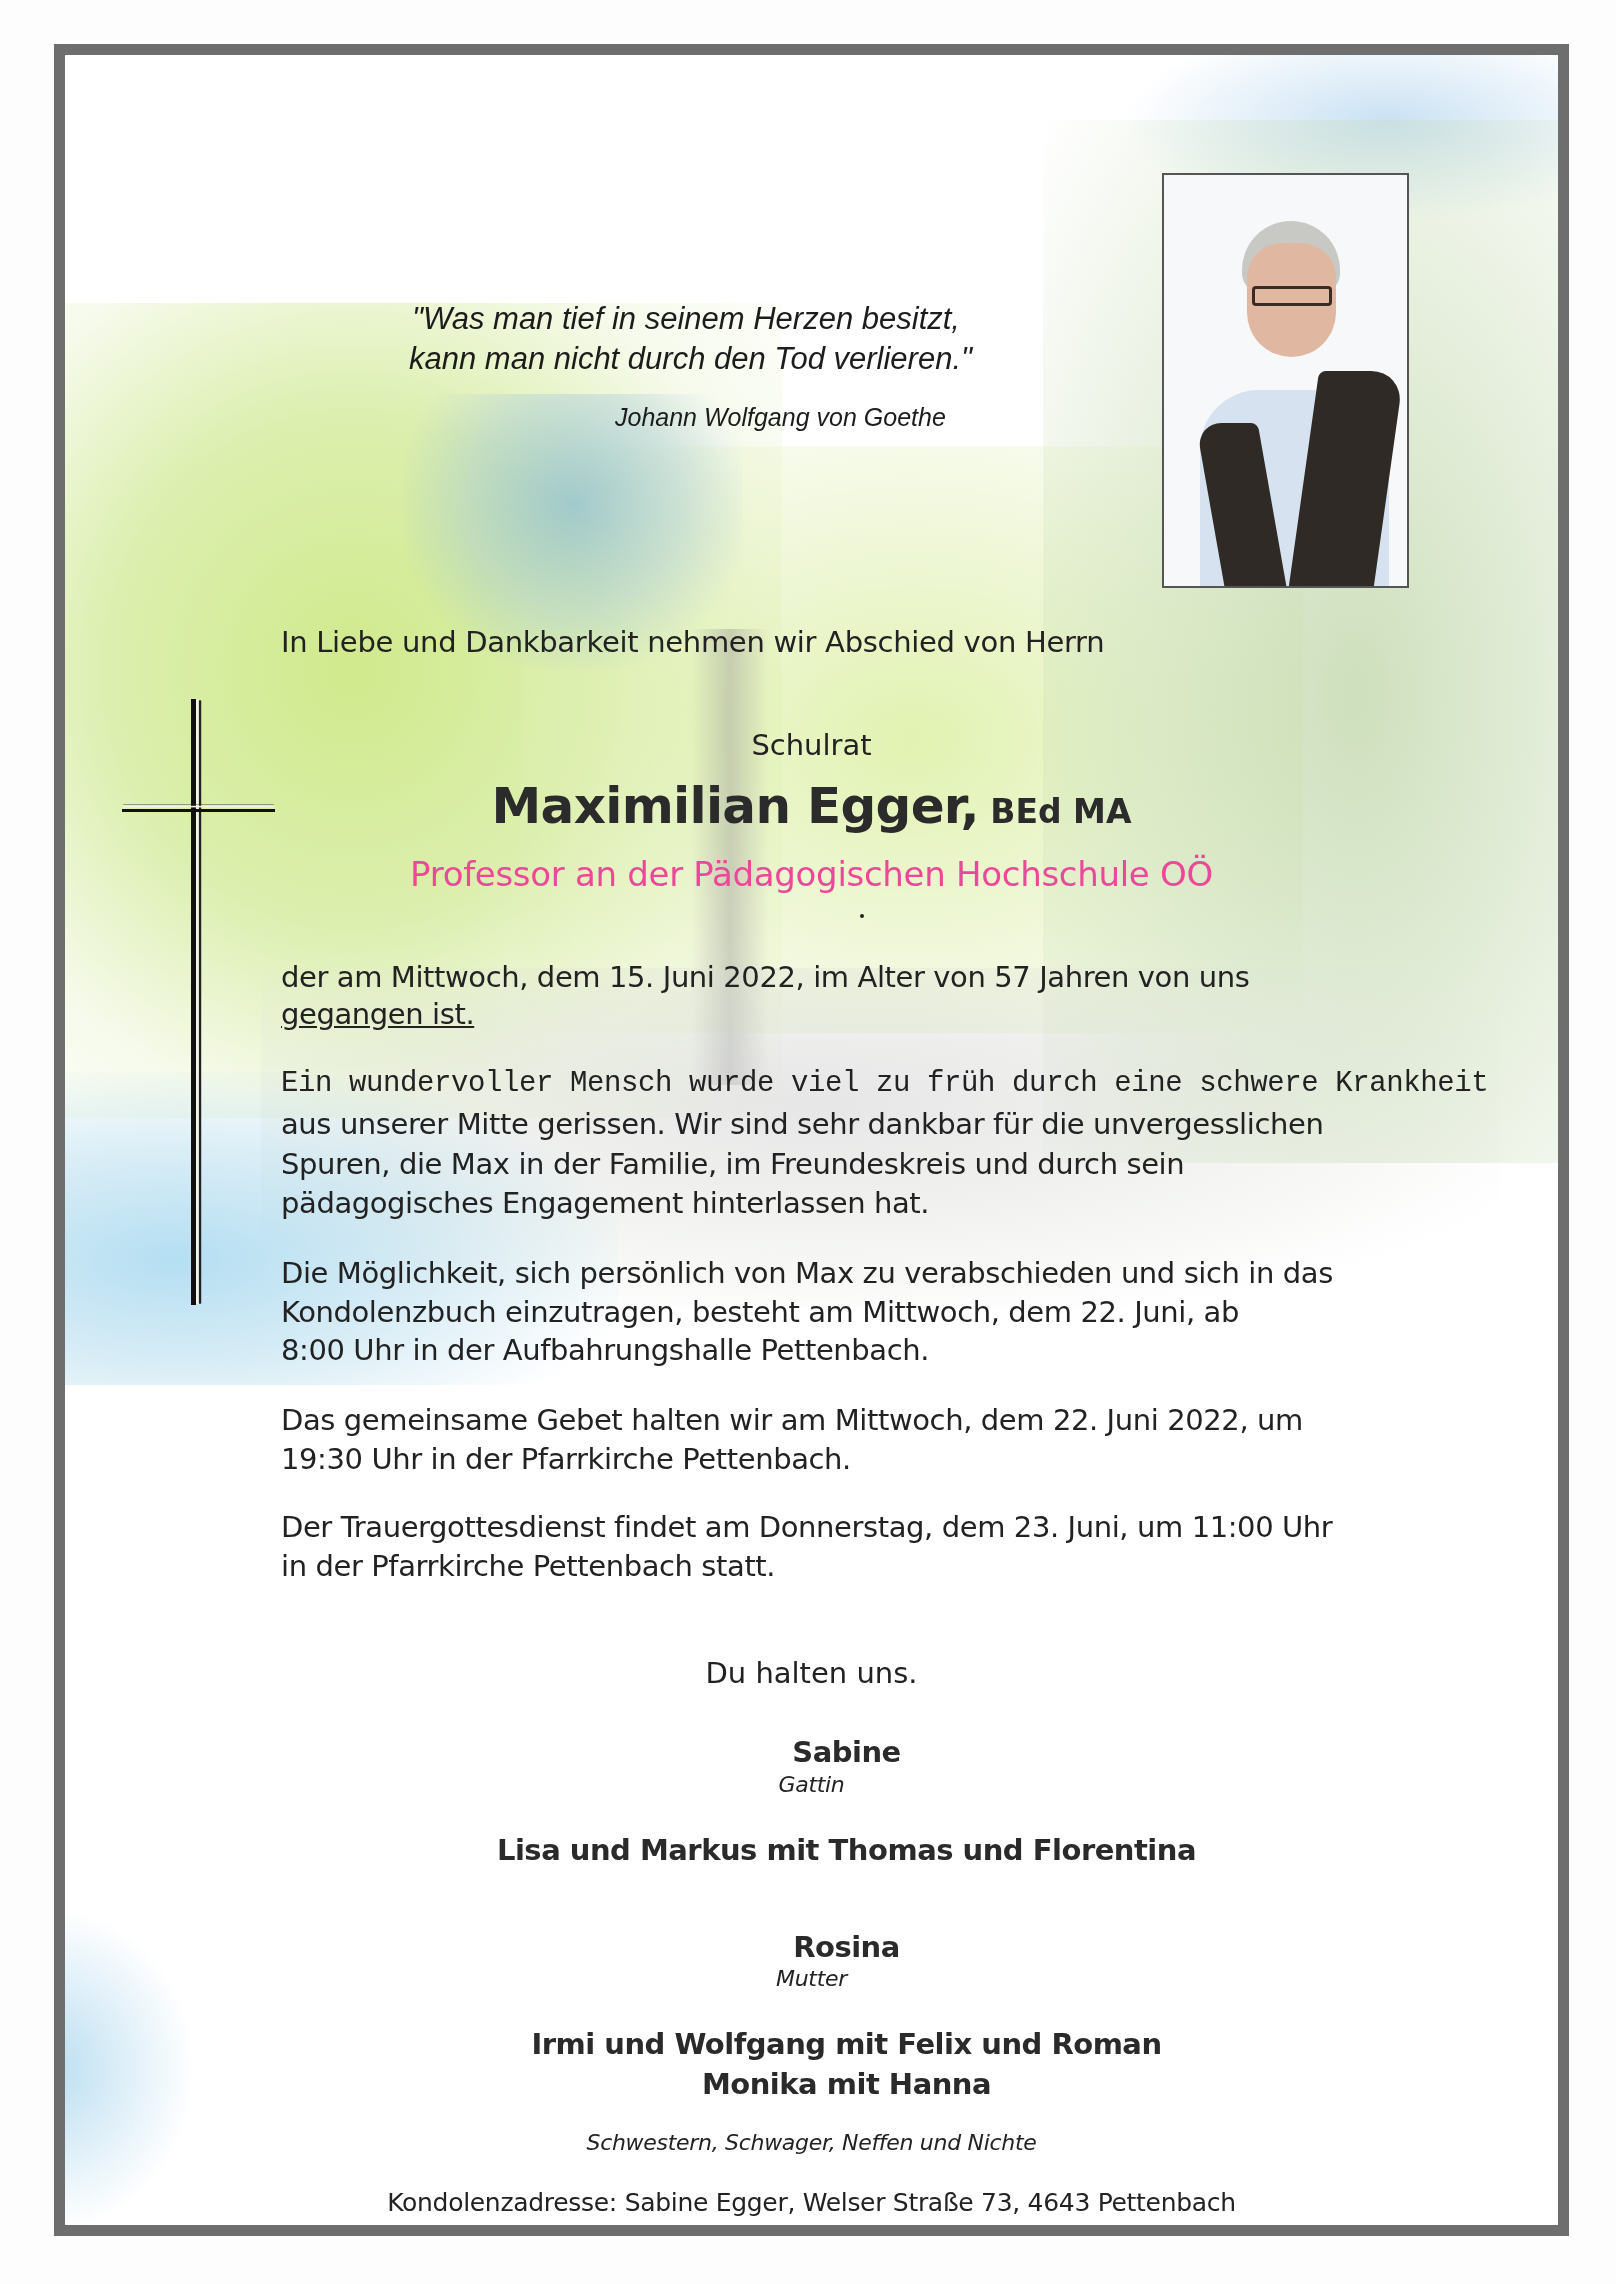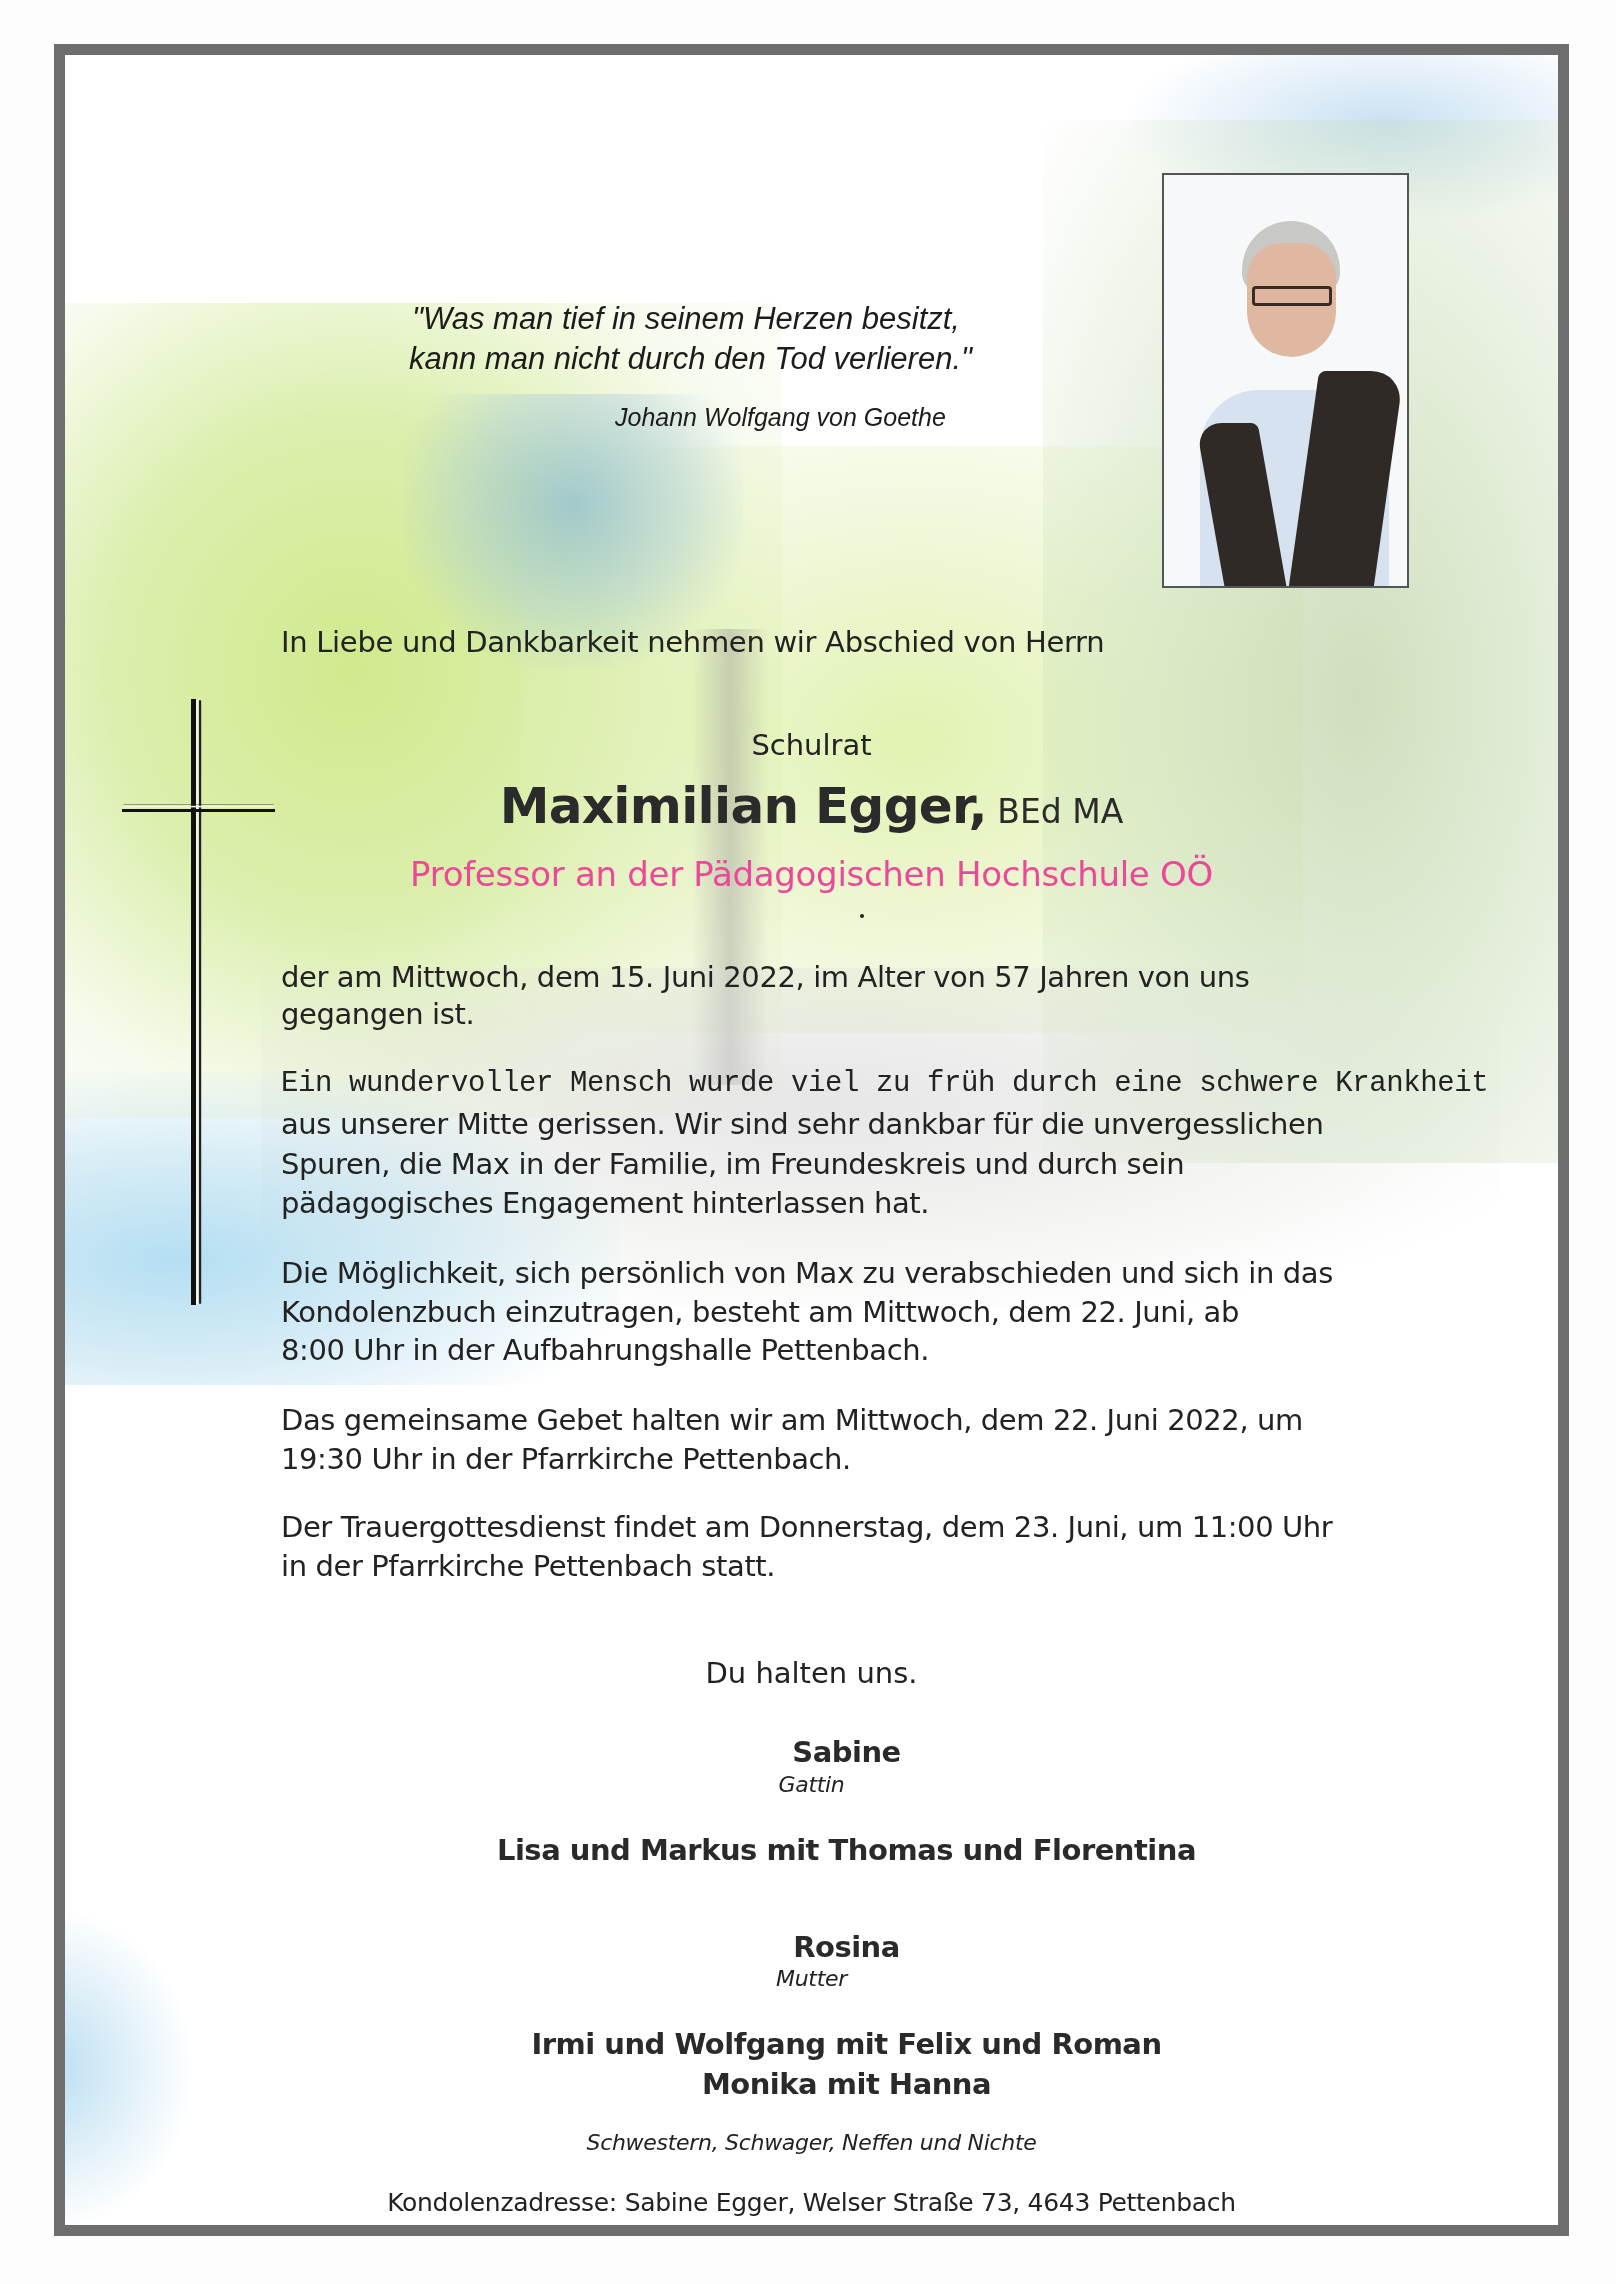--- a/index.html
+++ b/index.html
@@ -43,21 +43,21 @@
 
   .cross-v { position:absolute; left:126px; top:644px; width:4.6px; height:606px; background:#111;
              box-shadow: 3.3px 0 0 -0.7px #f2f4e8, 6.5px 0 0 -1.3px #222; }
   .cross-h { position:absolute; left:57px; top:754px; width:153px; height:3.3px; background:#111;
              box-shadow: 0 -3.9px 0 -0.7px #f2f4e8, 0 -5.9px 0 -1.3px #222; }
 
   .sans { font-family:"DejaVu Sans", sans-serif; }
   .intro { font-size:29px; color:#222; letter-spacing:-0.3px; }
   .title { font-size:29px; color:#222; }
   .name { font-size:50px; font-weight:bold; color:#2b2b2b; letter-spacing:-0.7px; }
-  .name .suffix { font-size:33px; font-weight:normal; letter-spacing:0; }
+  .name .suffix { font-size:33px; font-weight:bold; letter-spacing:0; }
   .prof { font-size:34px; color:#ec4899; letter-spacing:-0.3px; }
   .body-line { font-size:29px; color:#222; letter-spacing:-0.4px; }
   .center { left:0; width:1493px; text-align:center; }
   .miss { font-size:29px; color:#222; }
   .member { font-size:29px; font-weight:bold; color:#2a2a2a; letter-spacing:-0.5px;padding-left:35px; }
   .relation { font-size:22px; font-style:italic; color:#222; letter-spacing:-0.3px; }
   .address { font-size:25px; color:#222; letter-spacing:-0.3px; }
   .dot { position:absolute; left:795px; top:859px; width:3.9px; height:3.9px; border-radius:2px; background:#222; }
 </style>
 </head>
@@ -92,21 +92,21 @@
   <div class="cross-v"></div>
   <div class="cross-h"></div>
 
   <div class="abs sans intro" style="left:216px; top:570px;">In Liebe und Dankbarkeit nehmen wir Abschied von Herrn</div>
   <div class="abs sans title center" style="top:673px;">Schulrat</div>
   <div class="abs sans name center" style="top:722px;"><span>Maximilian Egger,</span><span class="suffix"> BEd MA</span></div>
   <div class="abs sans prof center" style="top:799px;">Professor an der Pädagogischen Hochschule OÖ</div>
   <div class="dot"></div>
 
   <div class="abs sans body-line" style="left:216px; top:905px;">der am Mittwoch, dem 15. Juni 2022, im Alter von 57 Jahren von uns</div>
-  <div class="abs sans body-line" style="left:216px; top:942px;">gegangen ist.</div>
+  <div class="abs sans body-line" style="left:216px; top:942px;text-decoration:underline;">gegangen ist.</div>
 
   <div class="abs sans body-line" style="left:216px; top:1012px;font-family:Liberation Mono, monospace;">Ein wundervoller Mensch wurde viel zu früh durch eine schwere Krankheit</div>
   <div class="abs sans body-line" style="left:216px; top:1052px;text-align:right;">aus unserer Mitte gerissen. Wir sind sehr dankbar für die unvergesslichen</div>
   <div class="abs sans body-line" style="left:216px; top:1092px;">Spuren, die Max in der Familie, im Freundeskreis und durch sein</div>
   <div class="abs sans body-line" style="left:216px; top:1131px;">pädagogisches Engagement hinterlassen hat.</div>
 
   <div class="abs sans body-line" style="left:216px; top:1201px;">Die Möglichkeit, sich persönlich von Max zu verabschieden und sich in das</div>
   <div class="abs sans body-line" style="left:216px; top:1240px;">Kondolenzbuch einzutragen, besteht am Mittwoch, dem 22. Juni, ab</div>
   <div class="abs sans body-line" style="left:216px; top:1278px;">8:00 Uhr in der Aufbahrungshalle Pettenbach.</div>
 

